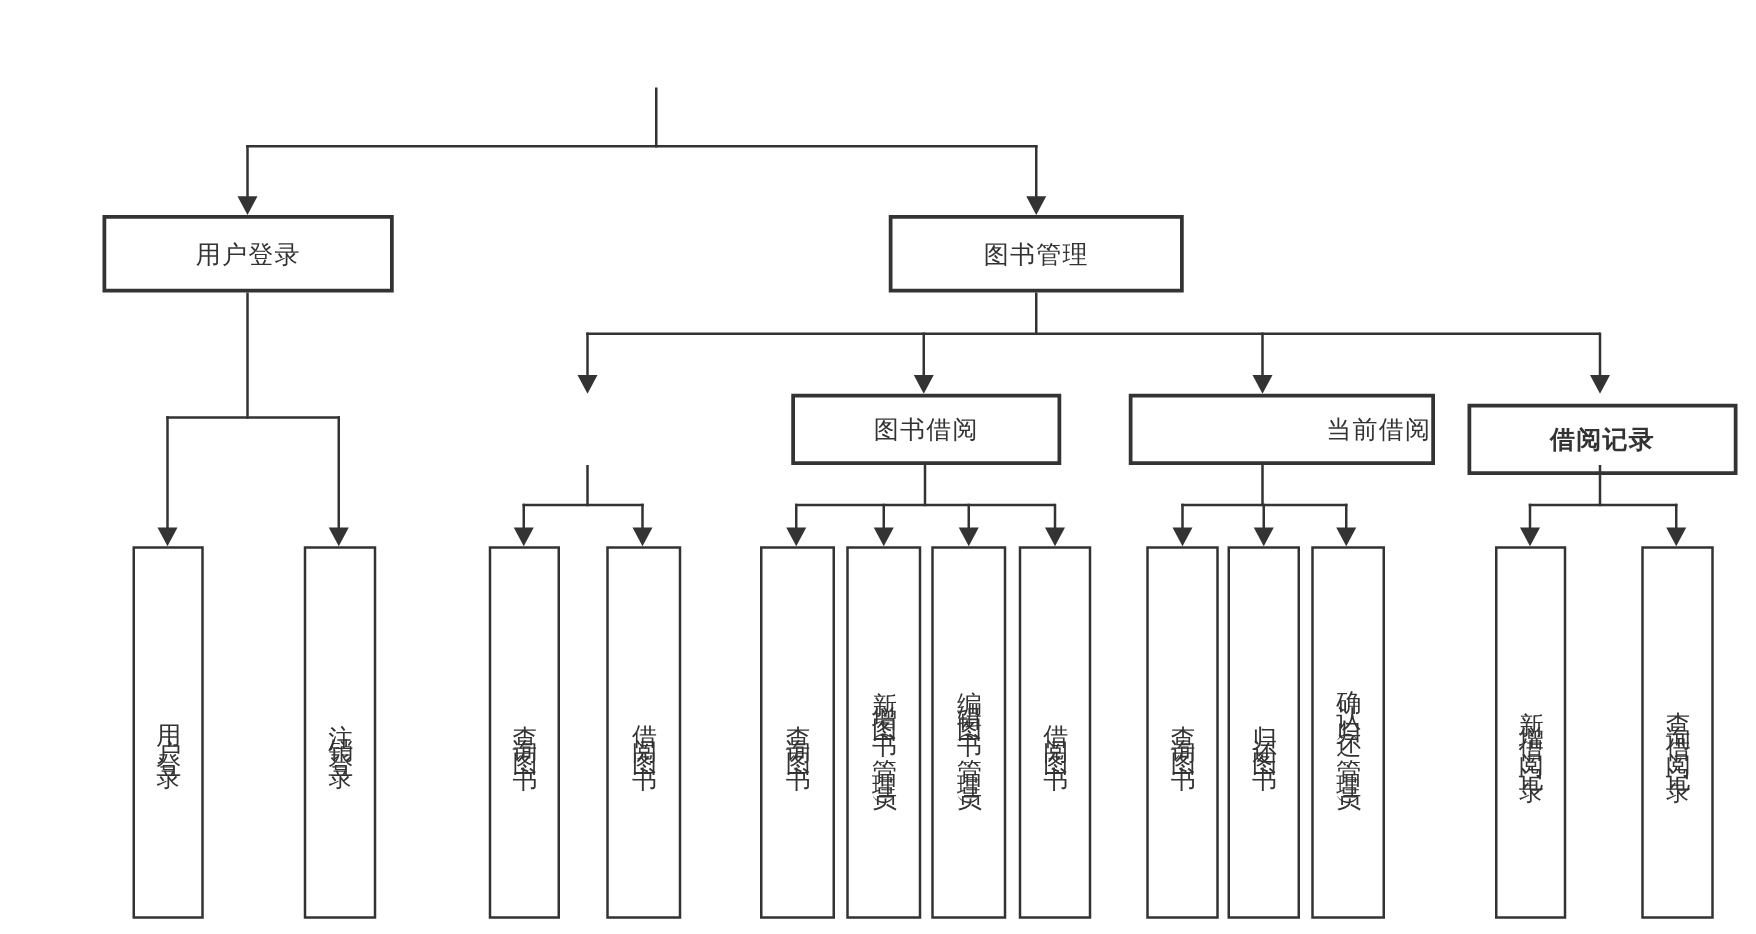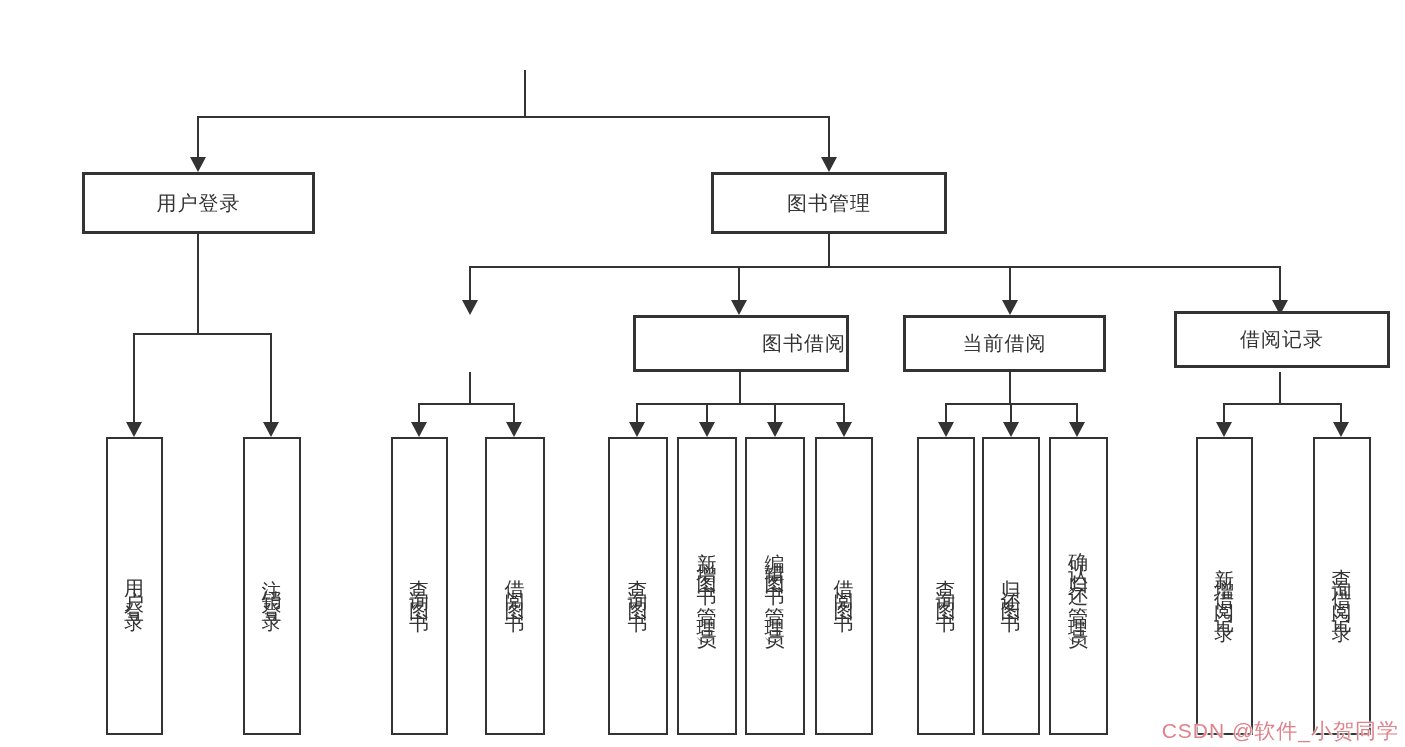--- a/index.html
+++ b/index.html
@@ -83,27 +83,27 @@
   <div class="hl" style="left:469px;top:266px;width:811px;"></div>
   <div class="vl" style="left:469px;top:266px;height:36px;"></div>
   <div class="ar" style="left:462px;top:300px;"></div>
   <div class="vl" style="left:738px;top:266px;height:36px;"></div>
   <div class="ar" style="left:731px;top:300px;"></div>
   <div class="vl" style="left:1009px;top:266px;height:36px;"></div>
   <div class="ar" style="left:1002px;top:300px;"></div>
   <div class="vl" style="left:1279px;top:266px;height:36px;"></div>
   <div class="ar" style="left:1272px;top:300px;"></div>
 
-  <div class="box" style="left:633px;top:315px;width:216px;height:57px;justify-content:flex-end;">
+  <div class="box" style="left:633px;top:315px;width:216px;height:57px;">
     <span>图书借阅</span>
   </div>
-  <div class="box" style="left:903px;top:315px;width:203px;height:57px;">
+  <div class="box" style="left:903px;top:315px;width:245px;height:57px;justify-content:flex-end;">
     <span>当前借阅</span>
   </div>
-  <div class="box" style="left:1174px;top:311px;width:216px;height:57px;">
+  <div class="box" style="left:1174px;top:323px;width:216px;height:57px;font-weight:bold;">
     <span>借阅记录</span>
   </div>
 
   <div class="vl" style="left:469px;top:372px;height:33px;"></div>
   <div class="hl" style="left:418px;top:403px;width:97px;"></div>
   <div class="vl" style="left:418px;top:403px;height:20px;"></div>
   <div class="ar" style="left:411px;top:422px;"></div>
   <div class="vl" style="left:513px;top:403px;height:20px;"></div>
   <div class="ar" style="left:506px;top:422px;"></div>
 
@@ -171,15 +171,14 @@
     <span class="vtxt">确认归还（管理员）</span>
   </div>
 
   <div class="box tall" style="left:1196px;top:437px;width:57px;height:298px;">
     <span class="vtxt">新增借阅记录</span>
   </div>
   <div class="box tall" style="left:1313px;top:437px;width:58px;height:298px;">
     <span class="vtxt">查询借阅记录</span>
   </div>
 
-  <div class="watermark">CSDN @软件_小贺同学</div>
 
 </div>
 
 </body></html>

